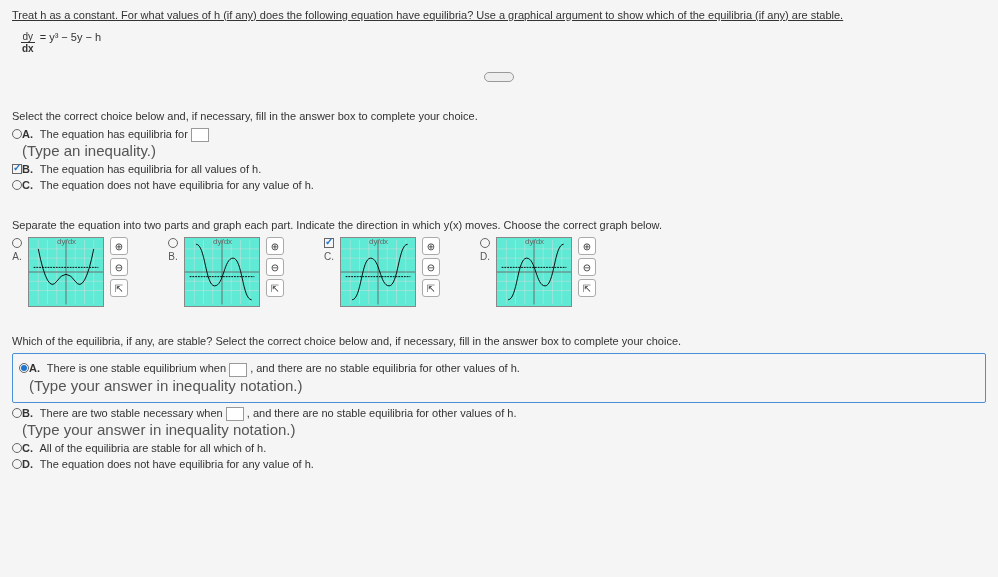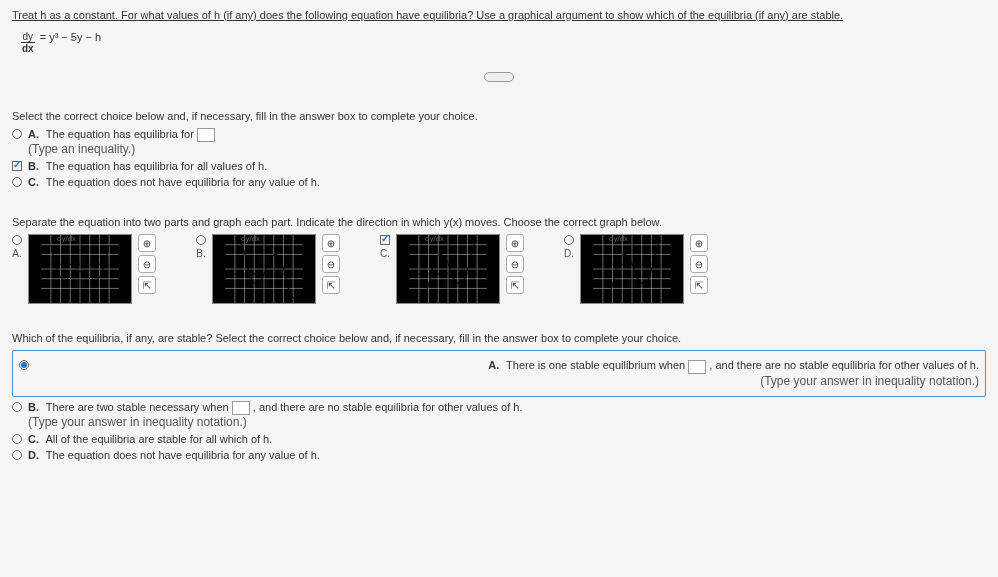--- a/index.html
+++ b/index.html
@@ -12,39 +12,39 @@
       height: 577px;
       overflow: hidden;
       padding: 8px 12px;
     }
     .question-text { margin-bottom: 8px; line-height: 1.4; text-decoration: underline; }
     .formula { margin: 6px 0 18px 8px; display: flex; align-items: flex-start; gap: 4px; }
     .fraction { display: inline-flex; flex-direction: column; align-items: center; font-size: 10px; }
     .fraction .num { border-bottom: 1px solid #333; padding: 0 2px; }
     .fraction .den { padding: 0 2px; font-weight: bold; }
     .section-text { margin: 28px 0 6px 0; }
-    .option-row { display: flex; align-items: flex-start; margin: 4px 0; gap: 6px; }
+    .option-row { display: flex; align-items: flex-start; margin: 4px 0; }
     .radio { width: 10px; height: 10px; border: 1px solid #666; border-radius: 50%; flex-shrink: 0; margin-top: 1px; position: relative; }
     .radio.checked::after { content: ''; position: absolute; width: 6px; height: 6px; background: #1976d2; border-radius: 50%; top: 1px; left: 1px; }
     .check { width: 10px; height: 10px; border: 1px solid #666; flex-shrink: 0; margin-top: 1px; position: relative; }
     .check.checked::after { content: '✓'; position: absolute; top: -3px; left: 0; font-size: 10px; color: #1976d2; font-weight: bold; }
     .opt-label { font-weight: bold; margin-right: 4px; }
     .opt-text { flex: 1; }
-    .sub-note { font-size: 12px; color: #555; margin-left: 32px; }
+    .sub-note { font-size: 15px; color: #555; margin-left: 32px; }
     .input-box { display: inline-block; width: 18px; height: 14px; border: 1px solid #999; background: #fff; vertical-align: middle; }
     .graphs-row { display: flex; gap: 40px; margin: 6px 0 10px 0; flex-wrap: nowrap; }
     .graph-option { display: flex; align-items: flex-start; gap: 6px; }
     .graph-label-col { display: flex; flex-direction: column; align-items: center; gap: 3px; }
     .graph-label { font-size: 10px; color: #555; }
-    .graph-box { width: 104px; height: 70px; border: 1px solid #888; background: #000000; position: relative; text-align: center; }
+    .graph-box { width: 76px; height: 70px; border: 1px solid #888; background: #5eead4; position: relative; text-align: center; }
     .graph-axis-label { position: absolute; font-size: 8px; color: #666; }
     .graph-controls { display: flex; flex-direction: column; gap: 3px; }
     .ctrl-btn { width: 18px; height: 18px; border: 1px solid #aaa; border-radius: 3px; background: #fff; display: flex; align-items: center; justify-content: center; font-size: 10px; cursor: pointer; }
     .divider-pill { display: block; margin: 4px auto 10px auto; width: 30px; height: 10px; border: 1px solid #999; border-radius: 5px; background: #eee; }
-    .selected-box { border: 1px solid #4a90d9; padding: 4px 6px; margin: 2px 0; border-radius: 2px; text-align: right; }
+    .selected-box { border: 1px solid #4a90d9; padding: 4px 6px; margin: 2px 0; border-radius: 2px; }
     svg.mini-graph { width: 100%; height: 100%; }
     .grid-line { stroke: #ddd; stroke-width: 0.5; }
     .axis-line { stroke: #666; stroke-width: 1; }
     .curve { stroke: #000; stroke-width: 1; fill: none; }
     .hline { stroke: #000; stroke-width: 1; stroke-dasharray: 2,1; }
   </style>
 </head>
 <body>
 
 <div class="question-text">Treat h as a constant. For what values of h (if any) does the following equation have equilibria? Use a graphical argument to show which of the equilibria (if any) are stable.</div>

